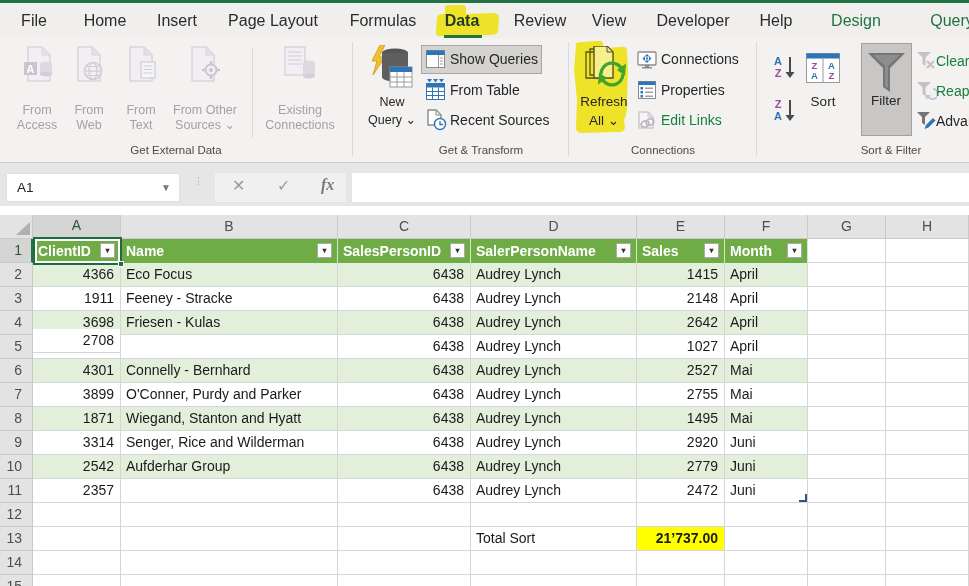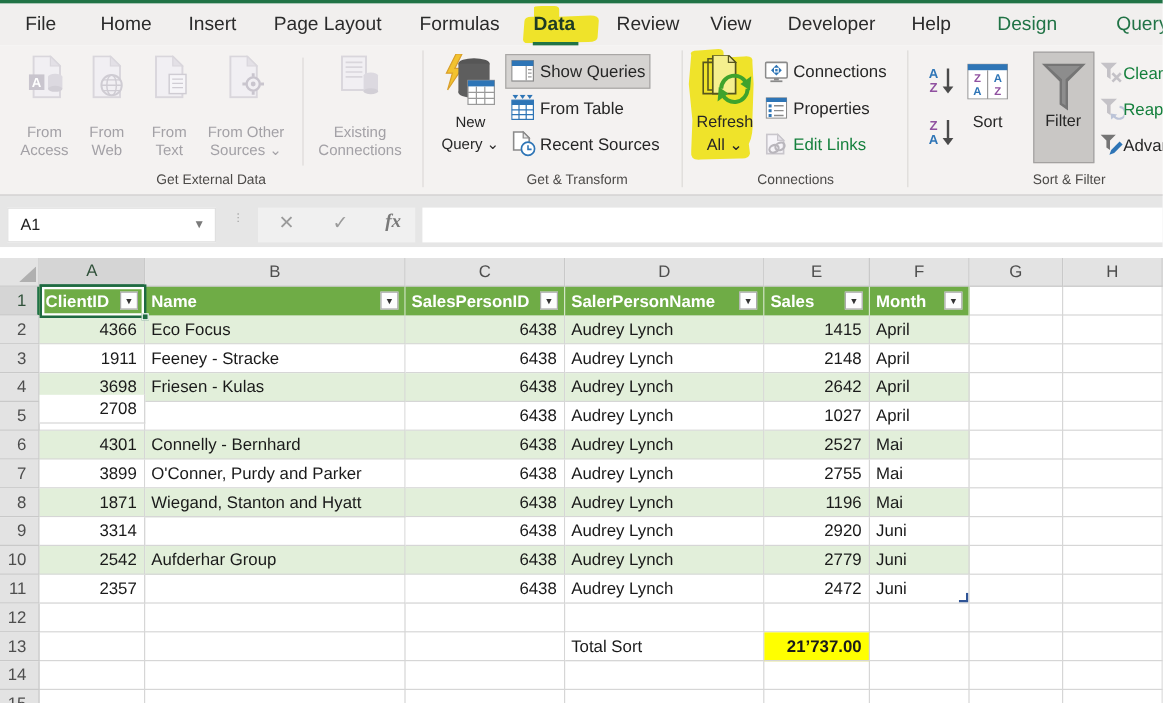--- a/index.html
+++ b/index.html
@@ -364,23 +364,24 @@
 <div class="dc plain num" style="left:33px;top:168px;width:88px;padding-left:32px;">3899</div>
 <div class="dc plain txt" style="left:121px;top:168px;width:217px;">O'Conner, Purdy and Parker</div>
 <div class="dc plain num" style="left:338px;top:168px;width:133px;">6438</div>
 <div class="dc plain txt" style="left:471px;top:168px;width:166px;">Audrey Lynch</div>
 <div class="dc plain num" style="left:637px;top:168px;width:88px;">2755</div>
 <div class="dc plain txt" style="left:725px;top:168px;width:83px;">Mai</div>
 <div class="dc band num" style="left:33px;top:192px;width:88px;">1871</div>
 <div class="dc band txt" style="left:121px;top:192px;width:217px;">Wiegand, Stanton and Hyatt</div>
 <div class="dc band num" style="left:338px;top:192px;width:133px;">6438</div>
 <div class="dc band txt" style="left:471px;top:192px;width:166px;">Audrey Lynch</div>
-<div class="dc band num" style="left:637px;top:192px;width:88px;">1196</div>
+<div class="dc band num" style="left:637px;top:192px;width:88px;">1495</div>
 <div class="dc band txt" style="left:725px;top:192px;width:83px;">Mai</div>
 <div class="dc plain num" style="left:33px;top:216px;width:88px;">3314</div>
+<div class="dc plain txt" style="left:121px;top:216px;width:217px;">Senger, Rice and Wilderman</div>
 <div class="dc plain num" style="left:338px;top:216px;width:133px;">6438</div>
 <div class="dc plain txt" style="left:471px;top:216px;width:166px;">Audrey Lynch</div>
 <div class="dc plain num" style="left:637px;top:216px;width:88px;">2920</div>
 <div class="dc plain txt" style="left:725px;top:216px;width:83px;">Juni</div>
 <div class="dc band num" style="left:33px;top:240px;width:88px;">2542</div>
 <div class="dc band txt" style="left:121px;top:240px;width:217px;">Aufderhar Group</div>
 <div class="dc band num" style="left:338px;top:240px;width:133px;">6438</div>
 <div class="dc band txt" style="left:471px;top:240px;width:166px;">Audrey Lynch</div>
 <div class="dc band num" style="left:637px;top:240px;width:88px;">2779</div>
 <div class="dc band txt" style="left:725px;top:240px;width:83px;">Juni</div>

